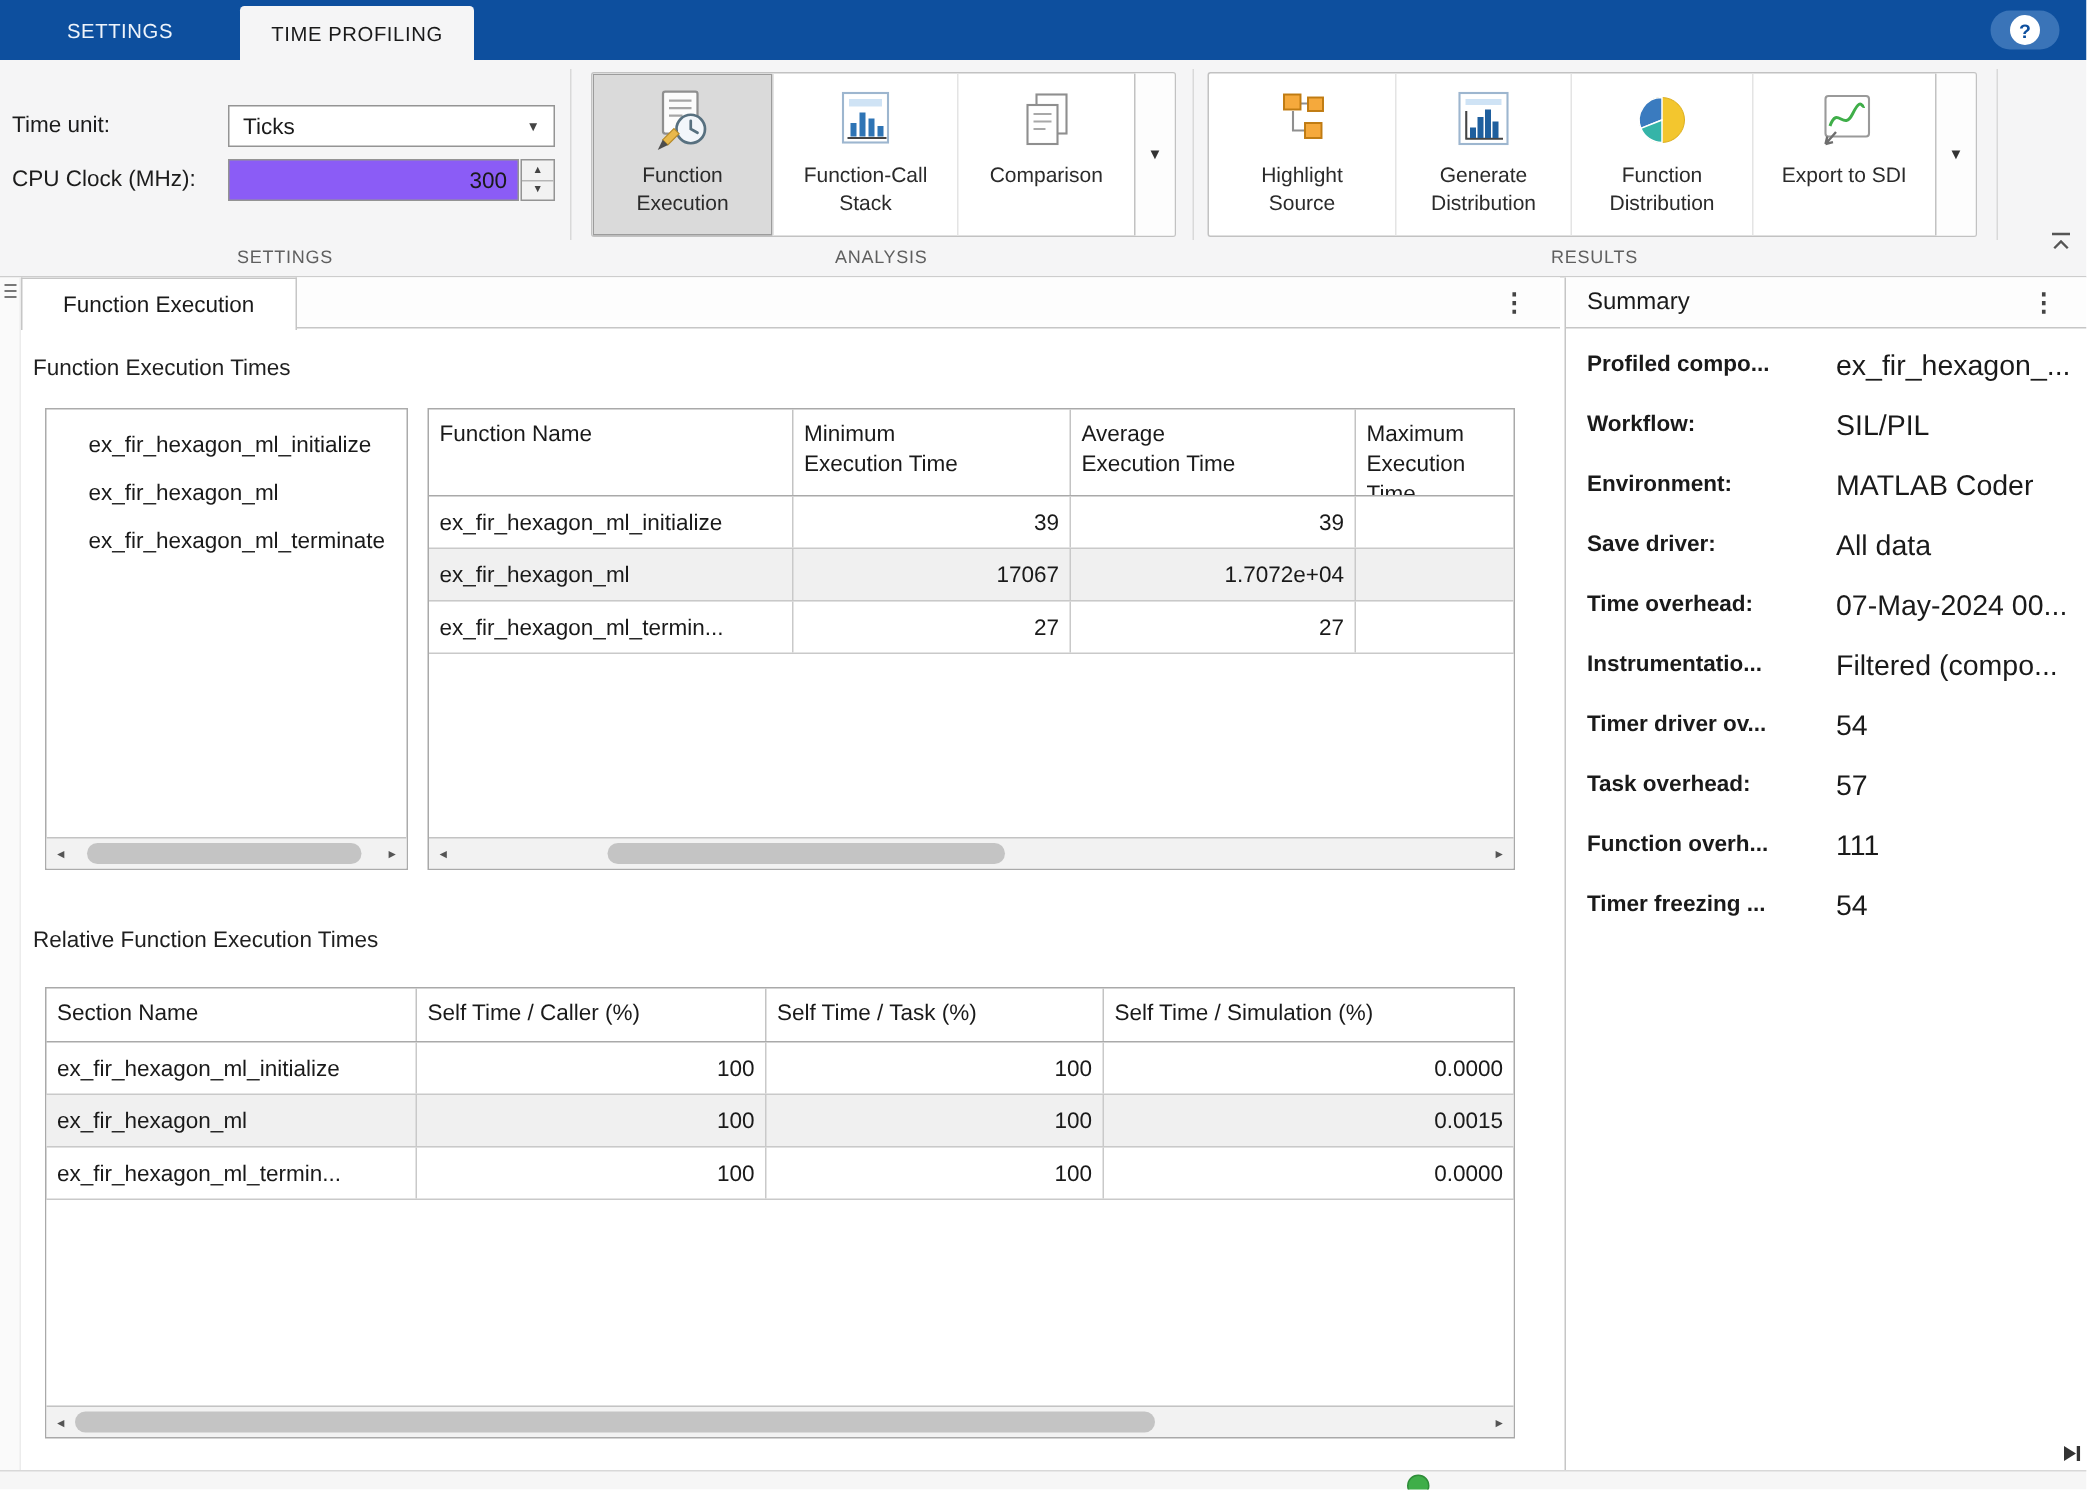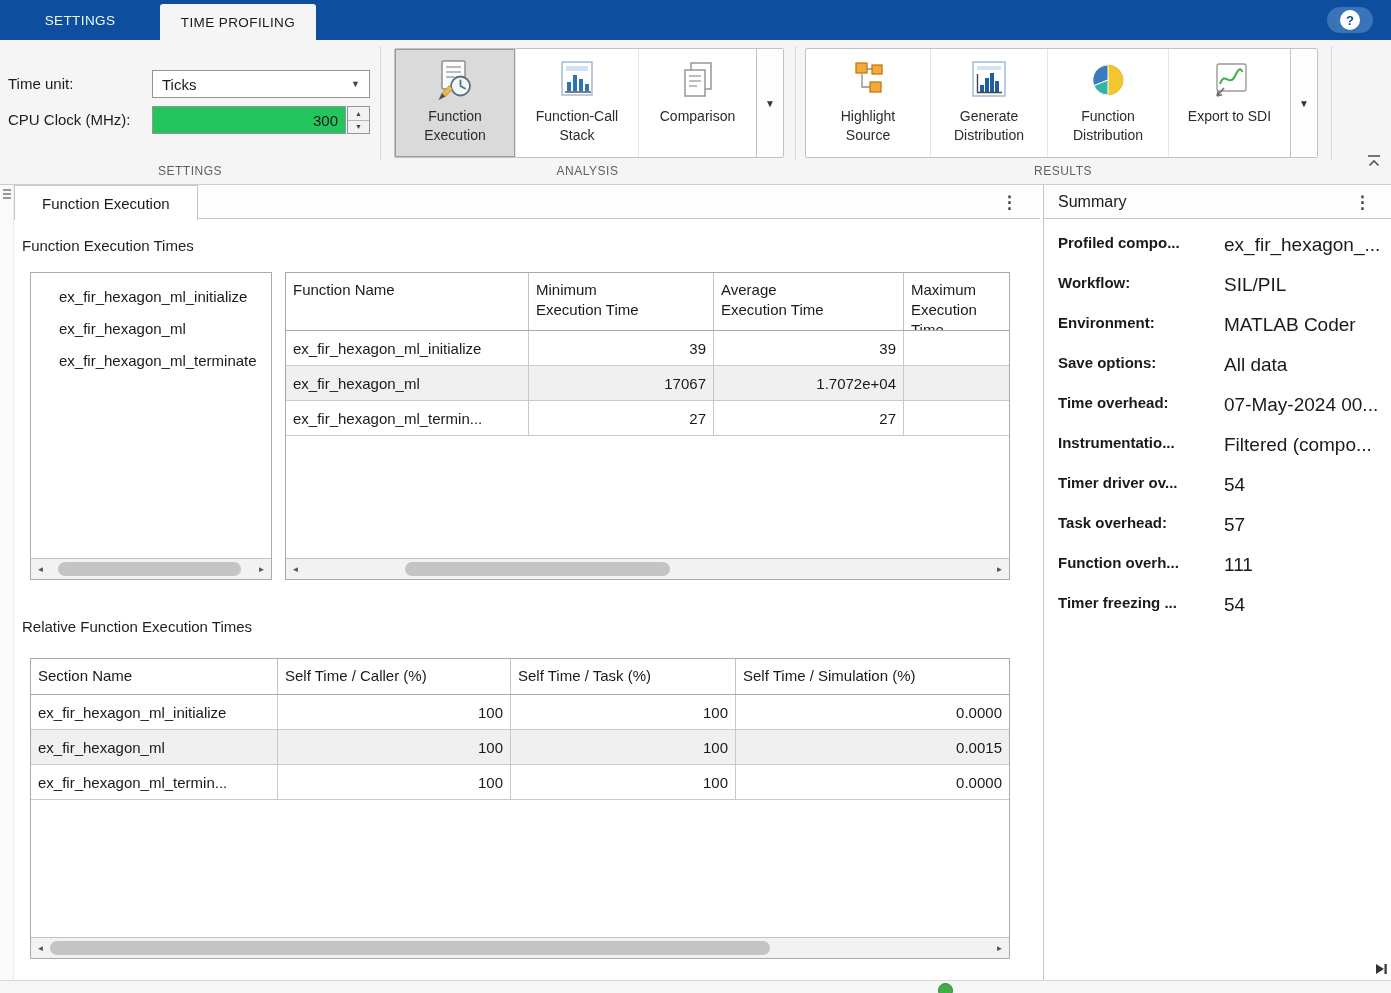--- a/index.html
+++ b/index.html
@@ -14,21 +14,21 @@
   .help-pill{position:absolute;right:18px;top:7px;width:46px;height:26px;border-radius:13px;background:#3a74b8;display:flex;align-items:center;justify-content:center}
   .help-circle{width:20px;height:20px;border-radius:50%;background:#fff;color:#0d4f9e;font-weight:bold;font-size:13px;display:flex;align-items:center;justify-content:center}
 
   
   .ribbon{position:absolute;left:0;top:40px;right:0;height:145px;background:#f5f5f6;border-bottom:1px solid #cdcdcd}
   .rsep{position:absolute;top:6px;bottom:24px;width:1px;background:#d9d9d9}
   .rgroup-caption{position:absolute;bottom:6px;font-size:12px;color:#5f5f5f;letter-spacing:.5px;text-align:center}
   .ctrl-label{position:absolute;font-size:15px;color:#1c1c1c;line-height:22px}
   .dropdown{position:absolute;height:28px;background:#fff;border:1px solid #949494;display:flex;align-items:center;padding:0 9px;font-size:15px}
   .dropdown .dd-arrow{margin-left:auto;font-size:9px;color:#444}
-  .textinput{position:absolute;height:28px;background:#22c55e;border:1px solid #949494;display:flex;align-items:center;justify-content:flex-end;padding:0 7px;font-size:15px}
+  .textinput{position:absolute;height:28px;background:#8b5cf6;border:1px solid #949494;display:flex;align-items:center;justify-content:flex-end;padding:0 7px;font-size:15px}
   .spinner{position:absolute;width:23px;height:28px;border:1px solid #949494;background:#f2f2f2;display:flex;flex-direction:column}
   .spin-btn{flex:1;display:flex;align-items:center;justify-content:center;font-size:7px;color:#444}
   .spin-btn + .spin-btn{border-top:1px solid #b5b5b5}
 
   .gallery{position:absolute;top:8px;height:110px;border:1px solid #c2c2c2;border-radius:2px;background:#fff;display:flex}
   .gitem{display:flex;flex-direction:column;align-items:center;padding-top:10px;color:#2b2b2b}
   .gitem + .gitem{border-left:1px solid #e4e4e4}
   .gitem.selected{background:#dadada;box-shadow:inset 0 0 0 1px #9c9c9c}
   .gitem .blabel{margin-top:4px;font-size:14px;line-height:19px;text-align:center;white-space:pre-line}
   .gallery-arrow{width:27px;border-left:1px solid #c2c2c2;display:flex;align-items:center;justify-content:center;font-size:10px;color:#333;background:#fdfdfd}
@@ -342,21 +342,21 @@
       </div>
       <div class="sum-row">
         <div class="sum-label">Workflow:</div>
         <div class="sum-value">SIL/PIL</div>
       </div>
       <div class="sum-row">
         <div class="sum-label">Environment:</div>
         <div class="sum-value">MATLAB Coder</div>
       </div>
       <div class="sum-row">
-        <div class="sum-label">Save options:</div>
+        <div class="sum-label">Save driver:</div>
         <div class="sum-value">All data</div>
       </div>
       <div class="sum-row">
         <div class="sum-label">Time overhead:</div>
         <div class="sum-value">07-May-2024 00...</div>
       </div>
       <div class="sum-row">
         <div class="sum-label">Instrumentatio...</div>
         <div class="sum-value">Filtered (compo...</div>
       </div>

